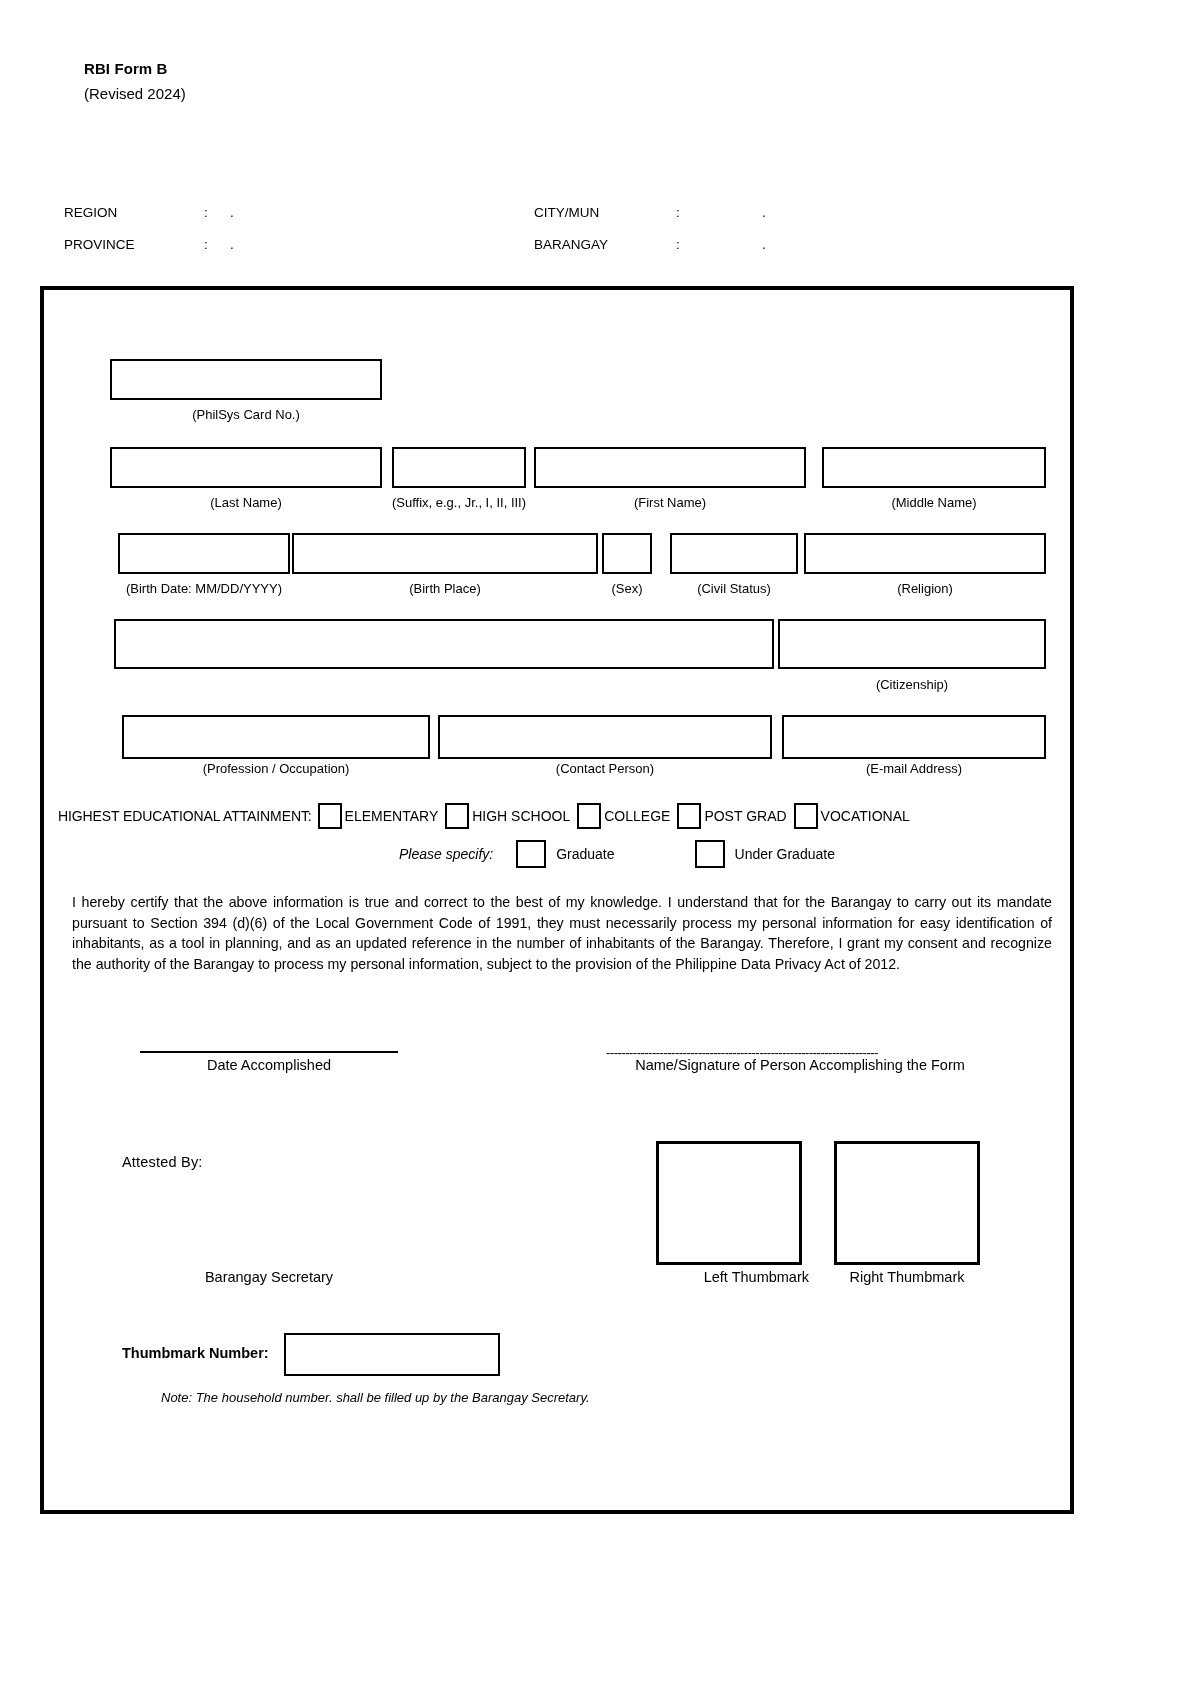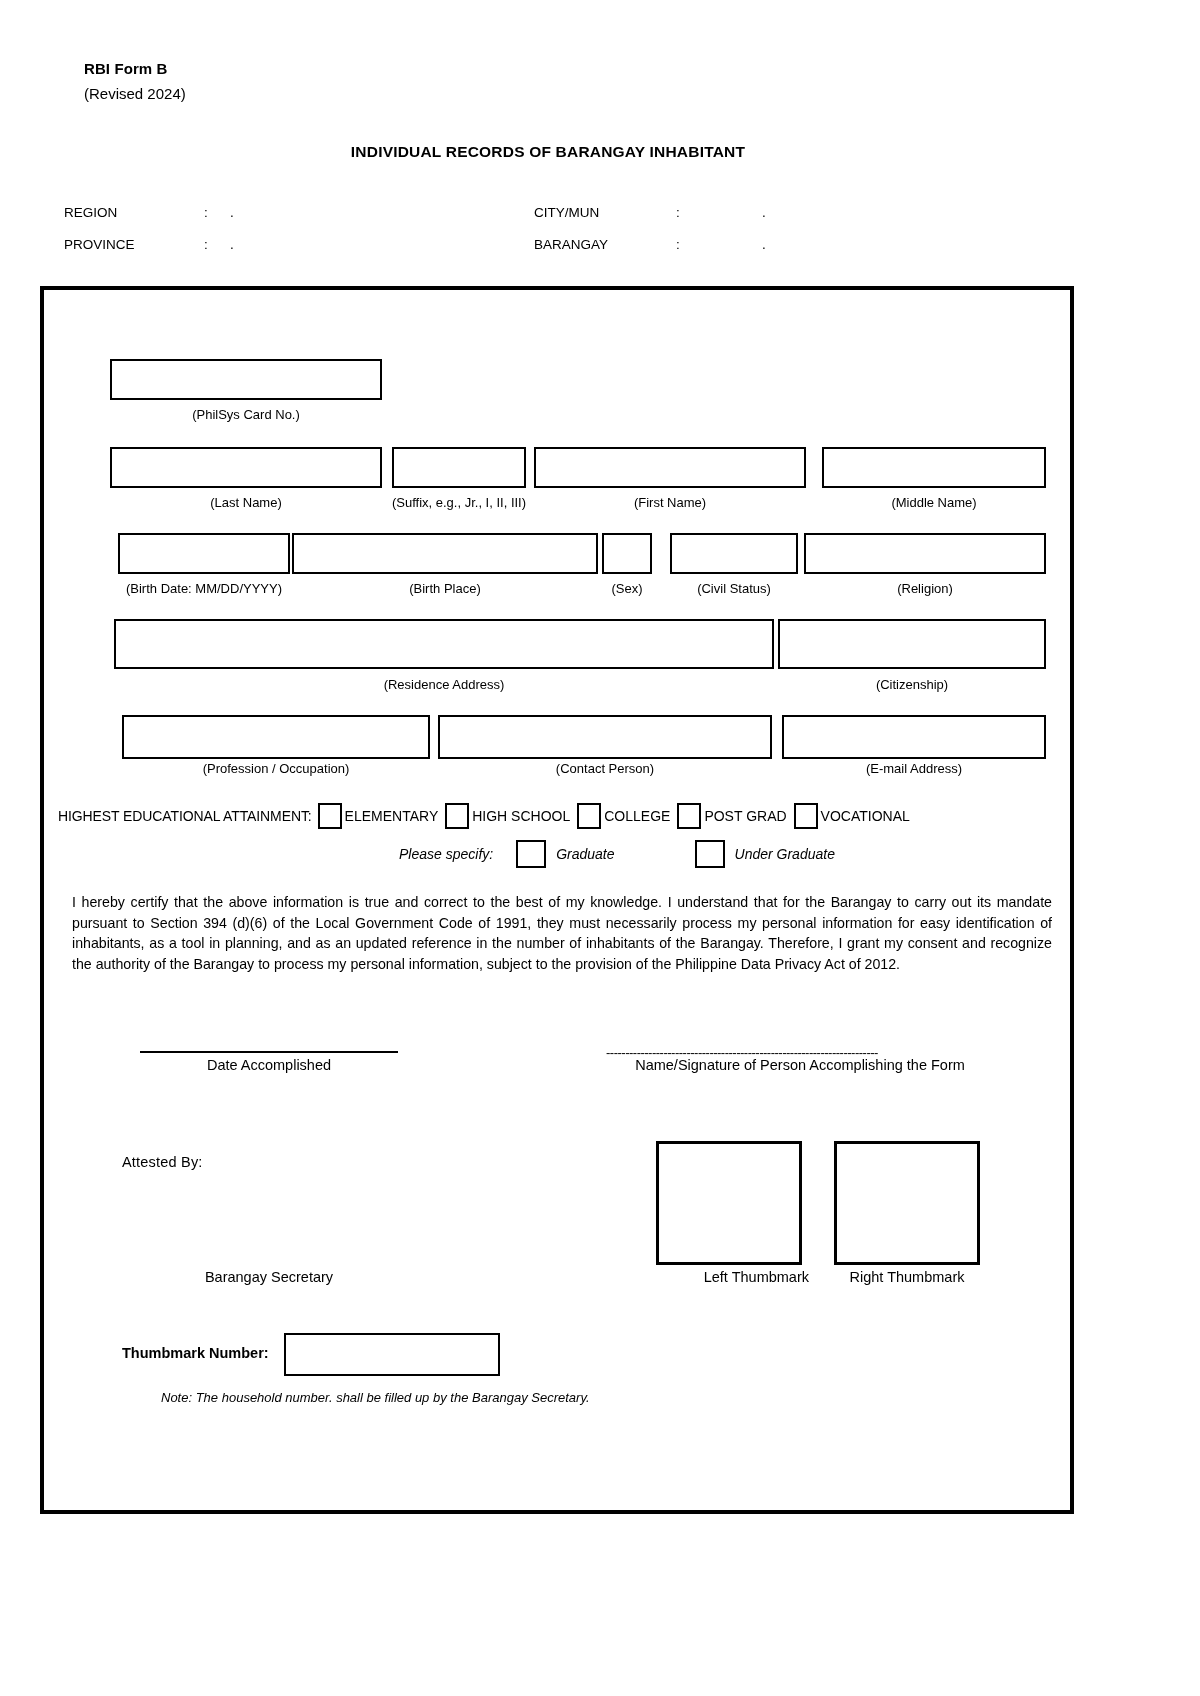--- a/index.html
+++ b/index.html
@@ -183,21 +183,21 @@
     top: 550px;
     display: flex;
     align-items: center;
     font-size: 14px;
     white-space: nowrap;
   }
   .spec-label {
     font-style: italic;
     margin-right: 23px;
   }
-  .spec-opt { display: flex; align-items: center; font-style: italic; }
+  .spec-opt { display: flex; align-items: center; }
   .spec-opt .chk { width: 30px; height: 28px; }
   .spec-opt .opt-text { margin-left: 10px; }
   .spec-gap { width: 80px; }
 
   
   .certify {
     position: absolute;
     left: 28px;
     top: 602px;
     width: 980px;
@@ -305,21 +305,20 @@
     margin-left: 39px;
   }
 </style>
 </head>
 <body>
 
 <div class="page">
 
   <div class="form-id">RBI Form B</div>
   <div class="form-rev">(Revised 2024)</div>
-  <div class="doc-title">INDIVIDUAL RECORDS OF BARANGAY INHABITANT</div>
 
   <div class="loc loc-region">REGION</div>
   <div class="loc loc-colon-a">:</div>
   <div class="loc-val val-region">.</div>
 
   <div class="loc loc-province">PROVINCE</div>
   <div class="loc loc-colon-b">:</div>
   <div class="loc-val val-province">.</div>
 
   <div class="loc loc-city">CITY/MUN</div>
@@ -351,21 +350,20 @@
     <div class="box b-civil"></div>
     <div class="box b-religion"></div>
     <div class="cap c-bdate">(Birth Date: MM/DD/YYYY)</div>
     <div class="cap c-bplace">(Birth Place)</div>
     <div class="cap c-sex">(Sex)</div>
     <div class="cap c-civil">(Civil Status)</div>
     <div class="cap c-religion">(Religion)</div>
 
     <div class="box b-residence"></div>
     <div class="box b-citizenship"></div>
-    <div class="cap c-residence">(Residence Address)</div>
     <div class="cap c-citizenship">(Citizenship)</div>
 
     <div class="box b-profession"></div>
     <div class="box b-contact"></div>
     <div class="box b-email"></div>
     <div class="cap c-profession">(Profession / Occupation)</div>
     <div class="cap c-contact">(Contact Person)</div>
     <div class="cap c-email">(E-mail Address)</div>
 
     <div class="edu-row">

